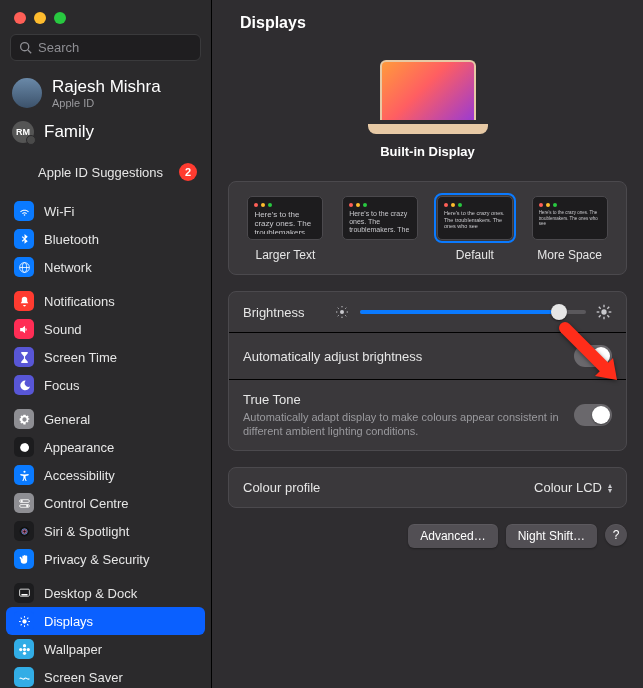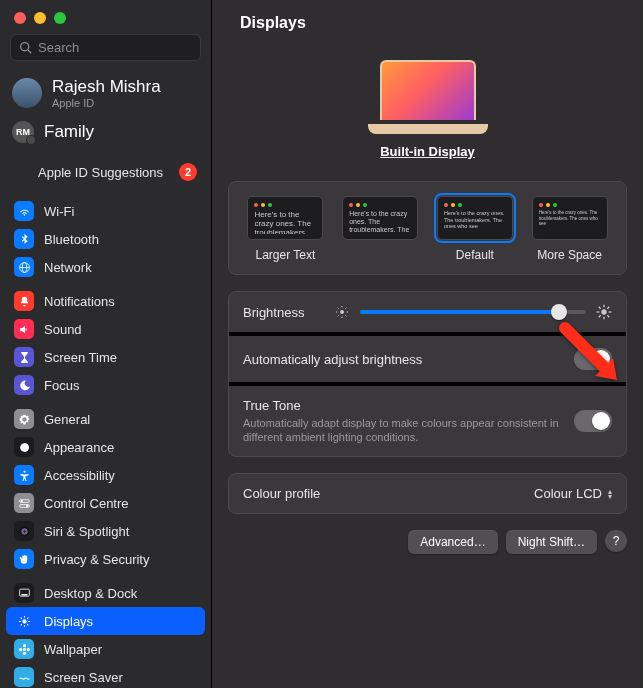--- a/index.html
+++ b/index.html
@@ -94,21 +94,20 @@
   .main {
     flex:1; height:688px; background:#2f2d30;
     display:flex; flex-direction:column; overflow:hidden;
     position:relative;
   }
   .main-title { padding: 14px 20px 4px 28px; font-size:16px; font-weight:600; color:#fff; }
 
   .display-hero {
     display:flex; flex-direction:column; align-items:center;
     padding: 24px 0 14px 0;
-    text-decoration: underline;
   }
   .laptop {
     width:120px; height:74px; position:relative;
   }
   .laptop .screen {
     position:absolute; left:12px; top:0; width:96px; height:60px;
     background: linear-gradient(135deg,#ff9a3c 0%, #ff5e62 45%, #9b3bd1 100%);
     border:2px solid #e7c9a5; border-bottom:none;
     border-radius:6px 6px 0 0;
   }
@@ -140,21 +139,21 @@
   .res-thumb .txt { font-size:6px; line-height:7px; color:#c8c8cc; overflow:hidden; height:24px; }
   .res-thumb.size-1 .txt{font-size:8px; line-height:9px;}
   .res-thumb.size-2 .txt{font-size:7px; line-height:8px;}
   .res-thumb.size-3 .txt{font-size:5.5px; line-height:6.5px;}
   .res-thumb.size-4 .txt{font-size:4.5px; line-height:5.5px;}
   .res-label { font-size:12px; color:#e6e6e6; }
 
   .settings-panel { }
   .row {
     display:flex; align-items:center; justify-content:space-between;
-    padding:12px 14px; border-top:4px solid #000000;
+    padding:12px 14px; border-top:1px solid #000000;
   }
   .row:first-child { border-top:none; }
   .row .left { display:flex; flex-direction:column; gap:3px; max-width:320px; }
   .row .left .title { font-size:13px; color:#e6e6e6; }
   .row .left .desc  { font-size:11px; color:#9a9a9e; line-height:14px; }
 
   .brightness-row .right {
     display:flex; align-items:center; gap:10px; flex:1; margin-left:30px;
   }
   .sun-icon { width:16px; height:16px; fill:#c8c8cc; }

